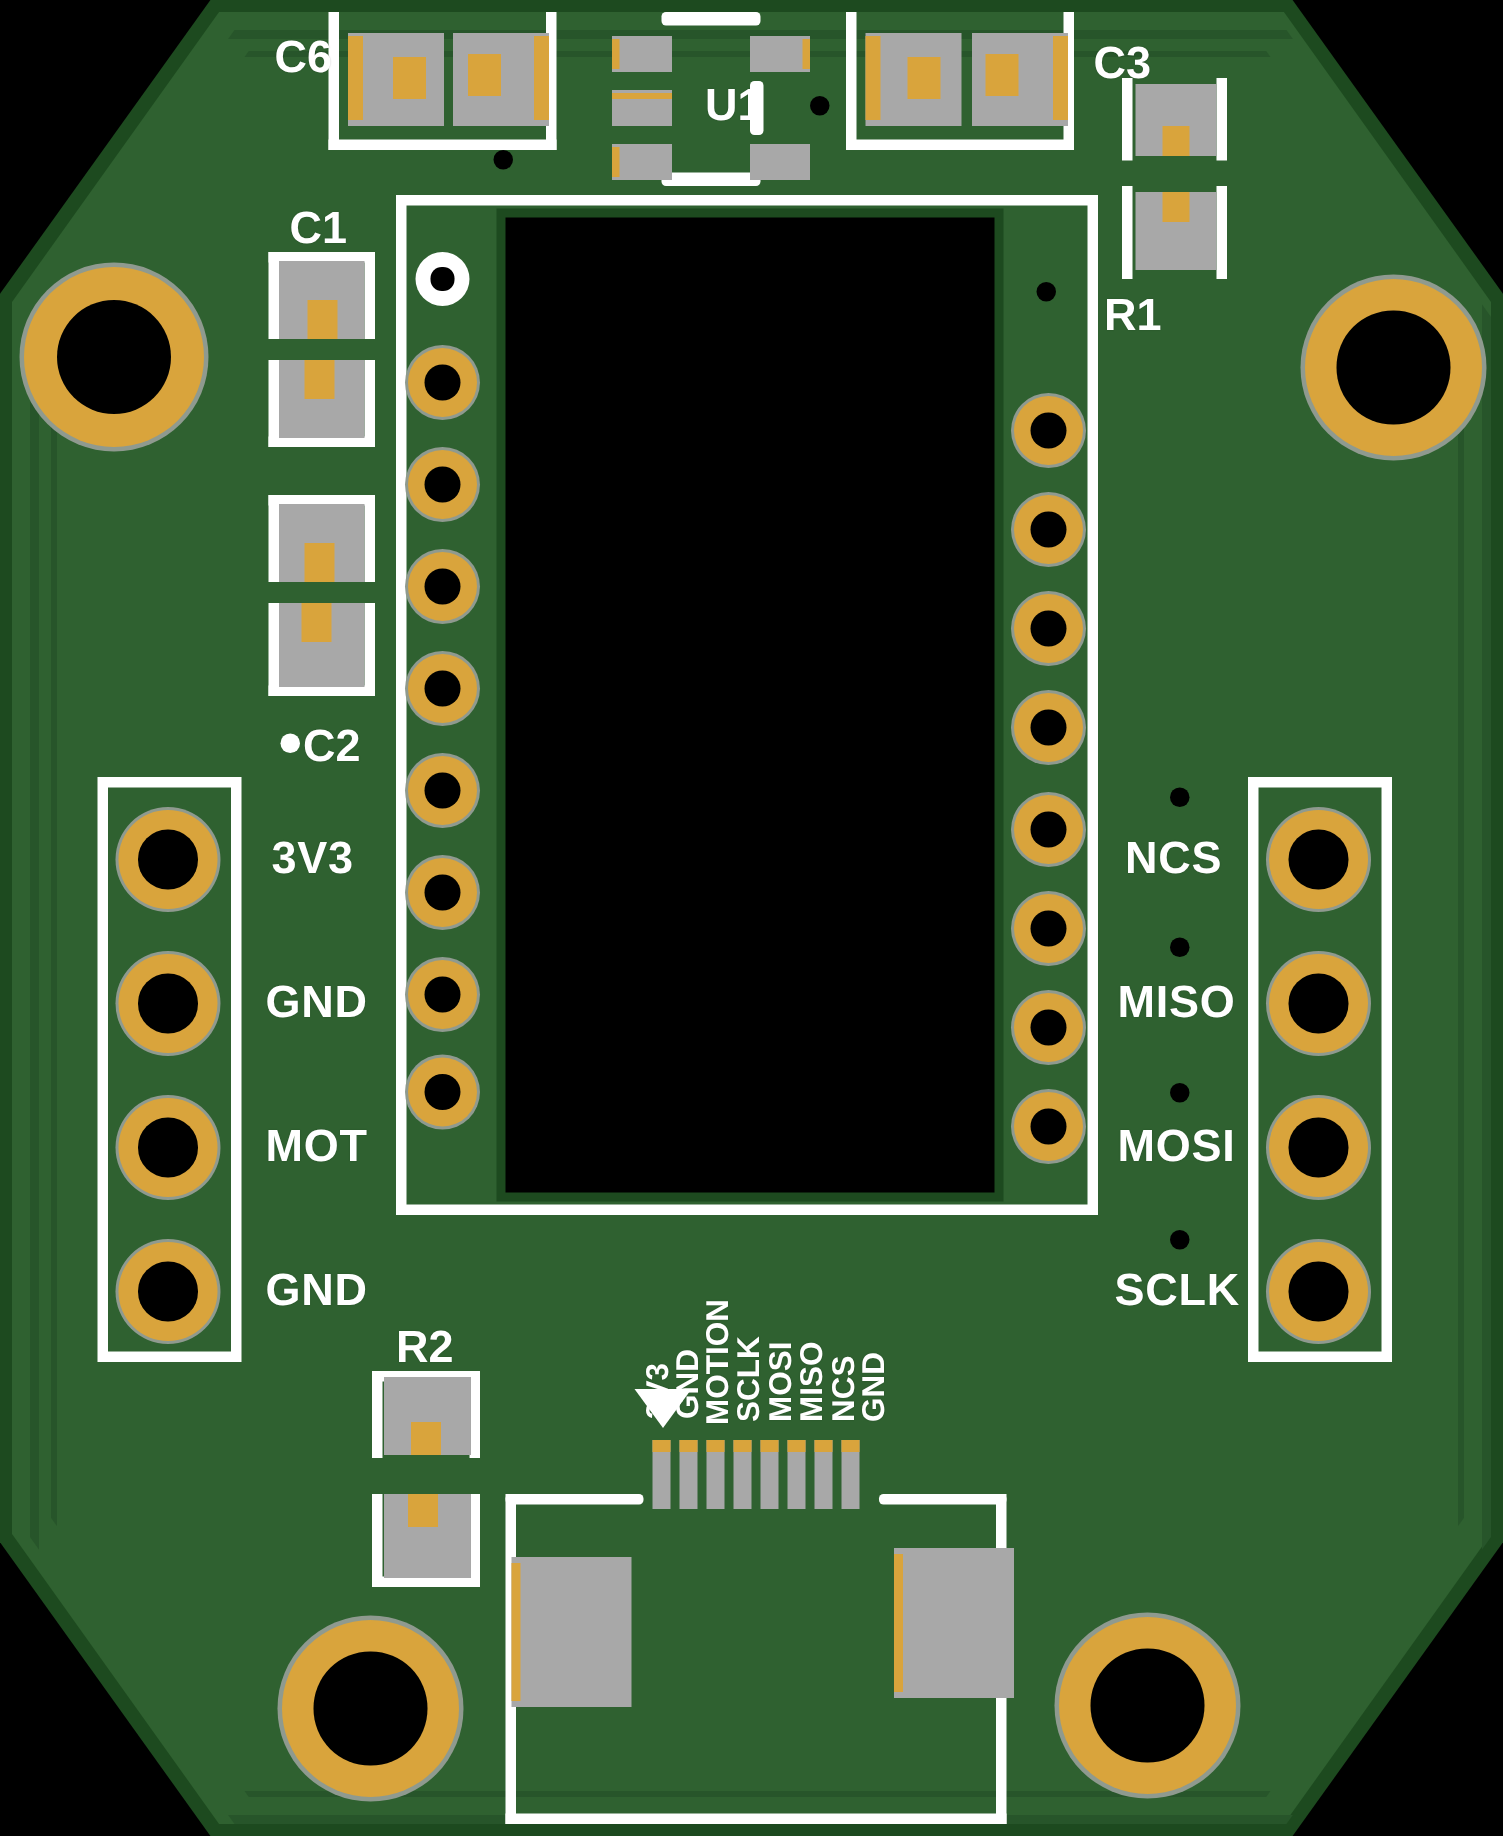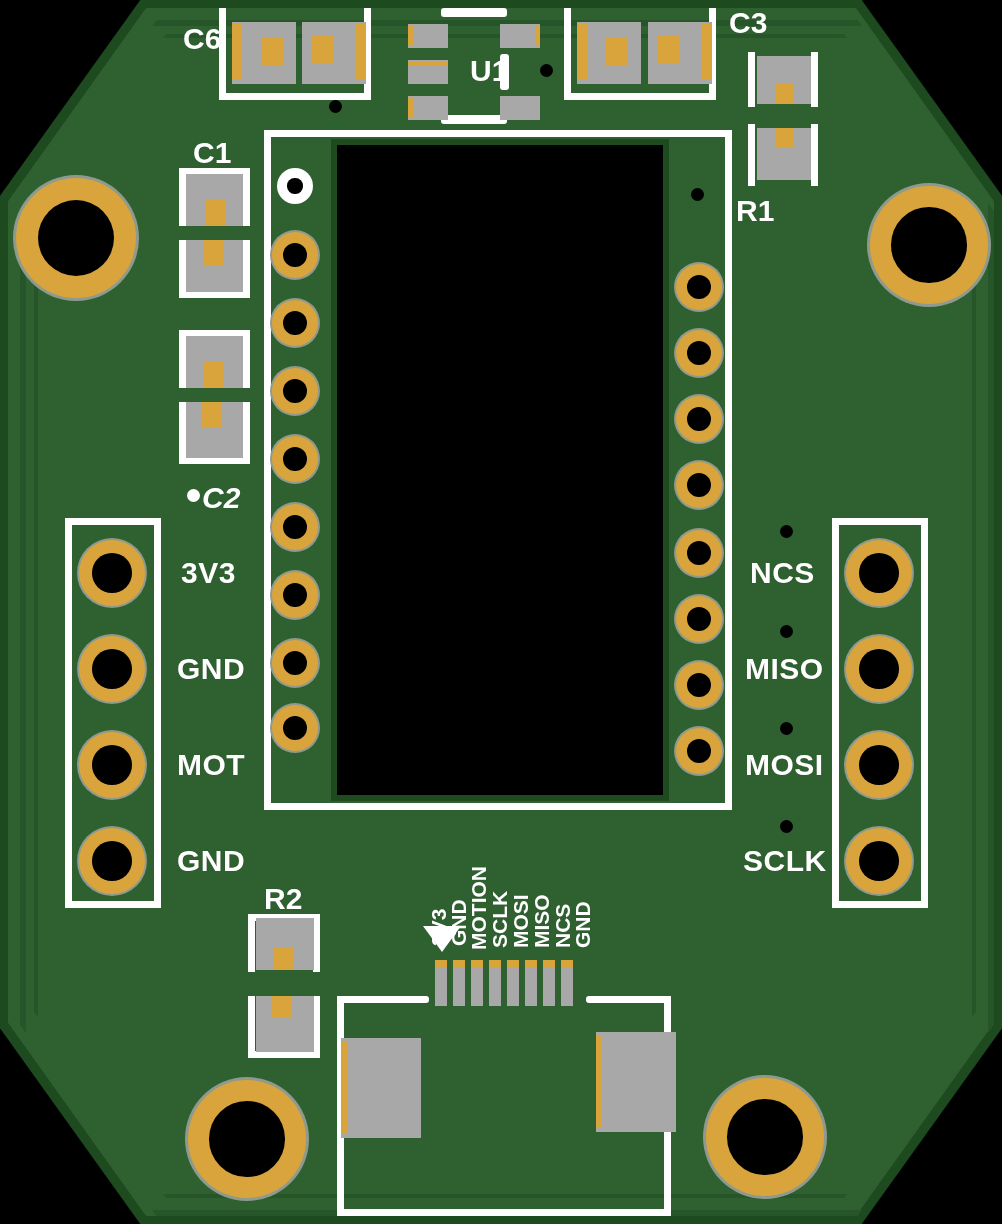--- a/index.html
+++ b/index.html
@@ -114,21 +114,21 @@
   <div class="abs silk-line" style="left:500px;top:54px;width:9px;height:36px;"></div>
   <div class="abs black-dot" style="left:540px;top:64px;width:13px;height:13px;"></div>
 
   <div class="abs silk-box silk-open-top" style="left:564px;top:8px;width:152px;height:92px;"></div>
   <div class="abs pad" style="left:577px;top:22px;width:64px;height:62px;"></div>
   <div class="abs pad-gold" style="left:605px;top:38px;width:22px;height:28px;"></div>
   <div class="abs pad-gold" style="left:577px;top:24px;width:10px;height:56px;"></div>
   <div class="abs pad" style="left:648px;top:22px;width:64px;height:62px;"></div>
   <div class="abs pad-gold" style="left:657px;top:36px;width:22px;height:28px;"></div>
   <div class="abs pad-gold" style="left:702px;top:24px;width:10px;height:56px;"></div>
-  <div class="abs silk-text t-ref" style="left:729px;top:8px;">C3</div>
+  <div class="abs silk-text t-ref" style="left:729px;top:28px;">C3</div>
 
   <div class="abs silk-box" style="left:748px;top:52px;width:70px;height:55px;border-top:none;border-bottom:none;"></div>
   <div class="abs pad" style="left:757px;top:56px;width:54px;height:48px;"></div>
   <div class="abs pad-gold" style="left:775px;top:84px;width:18px;height:20px;"></div>
   <div class="abs silk-box" style="left:748px;top:124px;width:70px;height:62px;border-top:none;border-bottom:none;"></div>
   <div class="abs pad" style="left:757px;top:128px;width:54px;height:52px;"></div>
   <div class="abs pad-gold" style="left:775px;top:128px;width:18px;height:20px;"></div>
   <div class="abs silk-text t-ref" style="left:736px;top:196px;">R1</div>
 
   <div class="abs silk-box" style="left:264px;top:130px;width:468px;height:680px;"></div>
@@ -163,21 +163,21 @@
   <div class="abs pad" style="left:186px;top:240px;width:57px;height:52px;"></div>
   <div class="abs pad-gold" style="left:203px;top:240px;width:20px;height:26px;"></div>
 
   <div class="abs silk-box silk-open-bottom" style="left:179px;top:330px;width:71px;height:58px;"></div>
   <div class="abs pad" style="left:186px;top:336px;width:57px;height:52px;"></div>
   <div class="abs pad-gold" style="left:203px;top:362px;width:20px;height:26px;"></div>
   <div class="abs silk-box silk-open-top" style="left:179px;top:402px;width:71px;height:62px;"></div>
   <div class="abs pad" style="left:186px;top:402px;width:57px;height:56px;"></div>
   <div class="abs pad-gold" style="left:201px;top:402px;width:20px;height:26px;"></div>
   <div class="abs silk-dot" style="left:187px;top:489px;width:13px;height:13px;"></div>
-  <div class="abs silk-text t-ref" style="left:202px;top:483px;font-style:italic;">C2</div>
+  <div class="abs silk-text t-ref" style="left:202px;top:483px;">C2</div>
 
   <div class="abs silk-box" style="left:65px;top:518px;width:96px;height:390px;"></div>
   <div class="abs pth big" style="left:79px;top:540px;width:66px;height:66px;"></div>
   <div class="abs pth big" style="left:79px;top:636px;width:66px;height:66px;"></div>
   <div class="abs pth big" style="left:79px;top:732px;width:66px;height:66px;"></div>
   <div class="abs pth big" style="left:79px;top:828px;width:66px;height:66px;"></div>
   <div class="abs silk-text t-pin" style="left:181px;top:558px;">3V3</div>
   <div class="abs silk-text t-pin" style="left:177px;top:654px;">GND</div>
   <div class="abs silk-text t-pin" style="left:177px;top:750px;">MOT</div>
   <div class="abs silk-text t-pin" style="left:177px;top:846px;">GND</div>

